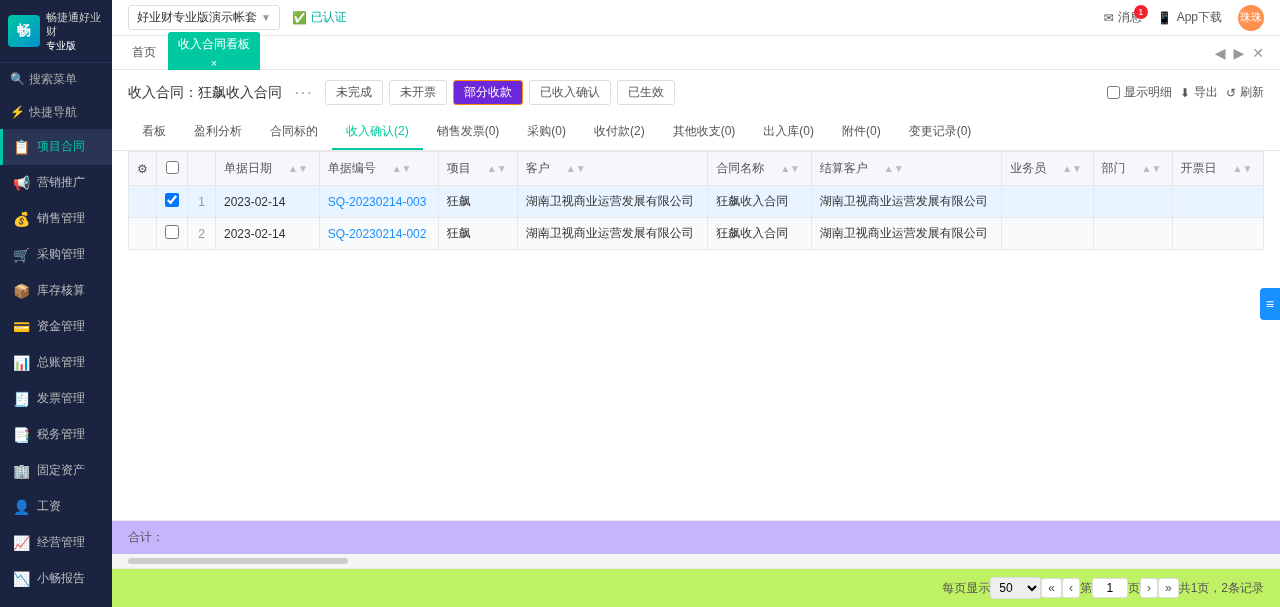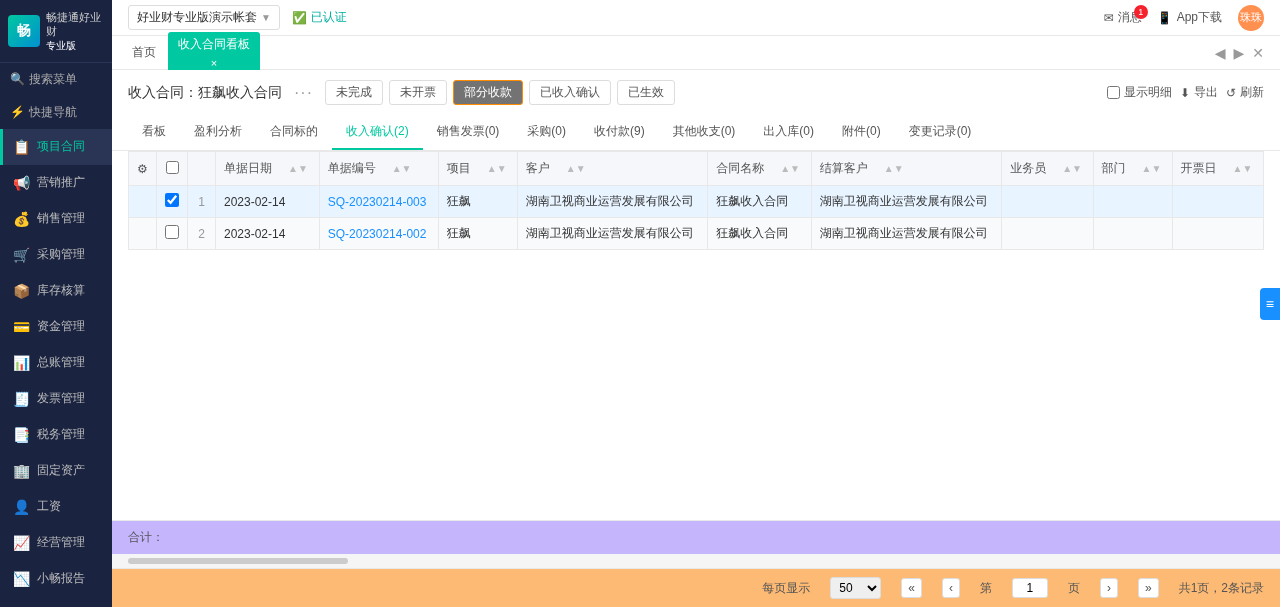--- a/index.html
+++ b/index.html
@@ -42,21 +42,21 @@
     
     .content { flex: 1; overflow: hidden; display: flex; flex-direction: column; padding: 0; }
 
     
     .page-header { background: #fff; padding: 10px 16px 0 16px; border-bottom: 1px solid #e8e8e8; flex-shrink: 0; }
     .page-title-row { display: flex; align-items: center; gap: 12px; margin-bottom: 10px; }
     .page-title { font-size: 14px; color: #333; font-weight: 500; }
     .page-title-more { color: #999; cursor: pointer; font-size: 16px; letter-spacing: 1px; }
     .status-btns { display: flex; gap: 6px; }
     .status-btn { border: 1px solid #ddd; border-radius: 3px; padding: 3px 10px; font-size: 12px; cursor: pointer; background: #fff; color: #555; }
-    .status-btn.active { background: #737373; color: #fff; border-color: #ff8c00; }
+    .status-btn.active { background: #6d28d9; color: #fff; border-color: #ff8c00; }
     .page-header-right { margin-left: auto; display: flex; align-items: center; gap: 8px; }
     .page-header-right-item { display: flex; align-items: center; gap: 4px; color: #555; font-size: 12px; cursor: pointer; }
 
     
     .tab-nav { display: flex; gap: 0; border-bottom: none; }
     .tab-nav-item { padding: 8px 14px; font-size: 12px; color: #555; cursor: pointer; border-bottom: 2px solid transparent; }
     .tab-nav-item.active { color: #00c8a0; border-bottom: 2px solid #00c8a0; }
 
     
     .table-container { flex: 1; overflow: auto; background: #fff; padding: 0 16px; }
@@ -75,21 +75,21 @@
 
     
     .table-footer { background: #c4b5fd; border-top: 1px solid #e8e8e8; padding: 8px 16px; display: flex; align-items: center; flex-shrink: 0; }
     .total-label { font-size: 12px; color: #555; font-weight: 500; }
 
     
     .scroll-bar-area { background: #f5f5f5; padding: 4px 16px; flex-shrink: 0; }
     .scroll-bar-inner { background: #ccc; width: 220px; height: 6px; border-radius: 3px; }
 
     
-    .pagination { background: #fdba74; border-top: 1px solid #e8e8e8; padding: 8px 16px; display: flex; align-items: center; justify-content: flex-end; gap: 20px; font-size: 12px; color: #555; flex-shrink: 0; }
+    .pagination { background: #bef264; border-top: 1px solid #e8e8e8; padding: 8px 16px; display: flex; align-items: center; justify-content: flex-end; gap: 0; font-size: 12px; color: #555; flex-shrink: 0; }
     .pagination-select { border: 1px solid #ddd; border-radius: 3px; padding: 2px 4px; font-size: 12px; }
     .pagination-btn { border: 1px solid #ddd; border-radius: 3px; padding: 2px 6px; cursor: pointer; background: #fff; color: #555; font-size: 12px; }
     .pagination-btn:disabled { color: #ccc; cursor: not-allowed; }
     .pagination-input { border: 1px solid #ddd; border-radius: 3px; padding: 2px 4px; width: 36px; text-align: center; font-size: 12px; }
     .pagination-info { color: #555; }
 
     
     .right-icon-bar { position: fixed; right: 0; top: 50%; transform: translateY(-50%); display: flex; flex-direction: column; background: #1890ff; border-radius: 4px 0 0 4px; }
     .right-icon-bar-item { padding: 8px 6px; color: #fff; cursor: pointer; font-size: 14px; }
 
@@ -255,21 +255,21 @@
         </div>
       </div>
 
       <div class="tab-nav" id="tab-nav">
           <div class="tab-nav-item">看板</div>
           <div class="tab-nav-item">盈利分析</div>
           <div class="tab-nav-item">合同标的</div>
           <div class="tab-nav-item active">收入确认(2)</div>
           <div class="tab-nav-item">销售发票(0)</div>
           <div class="tab-nav-item">采购(0)</div>
-          <div class="tab-nav-item">收付款(9)</div>
+          <div class="tab-nav-item">收付款(2)</div>
           <div class="tab-nav-item">其他收支(0)</div>
           <div class="tab-nav-item">出入库(0)</div>
           <div class="tab-nav-item">附件(0)</div>
           <div class="tab-nav-item">变更记录(0)</div>
         </div>
     </div>
 
     <div class="table-container">
       <table>
         <thead>

